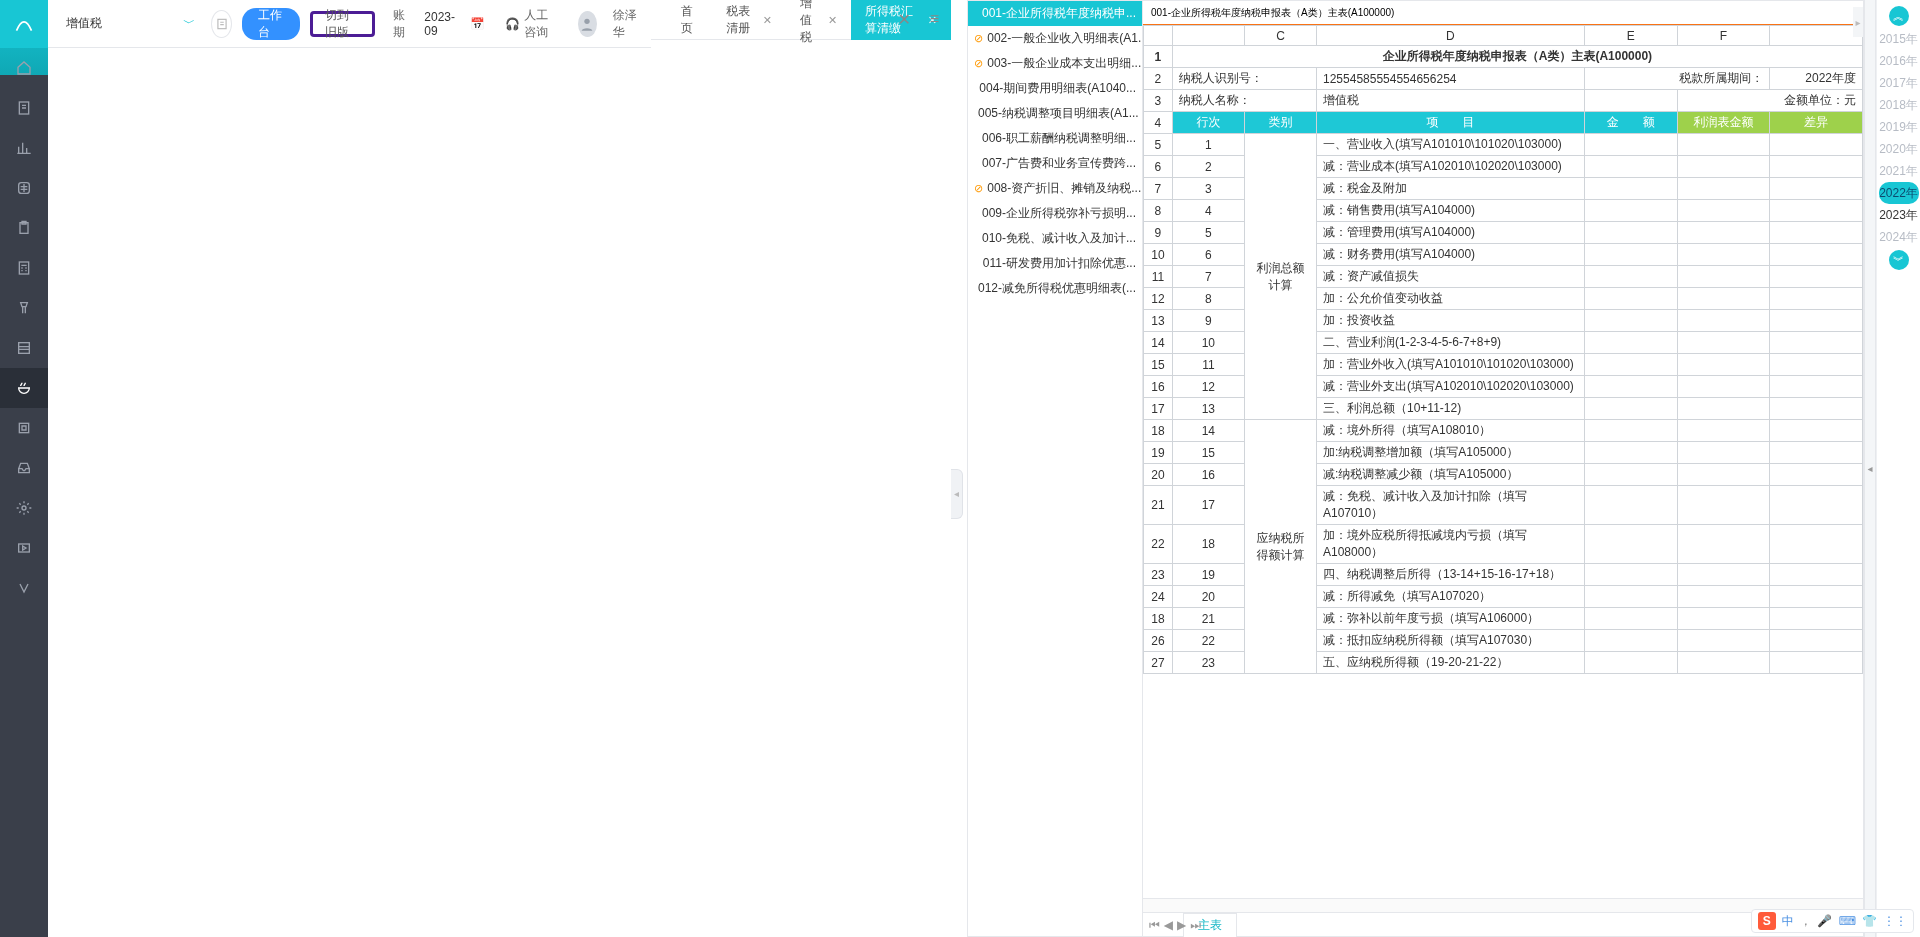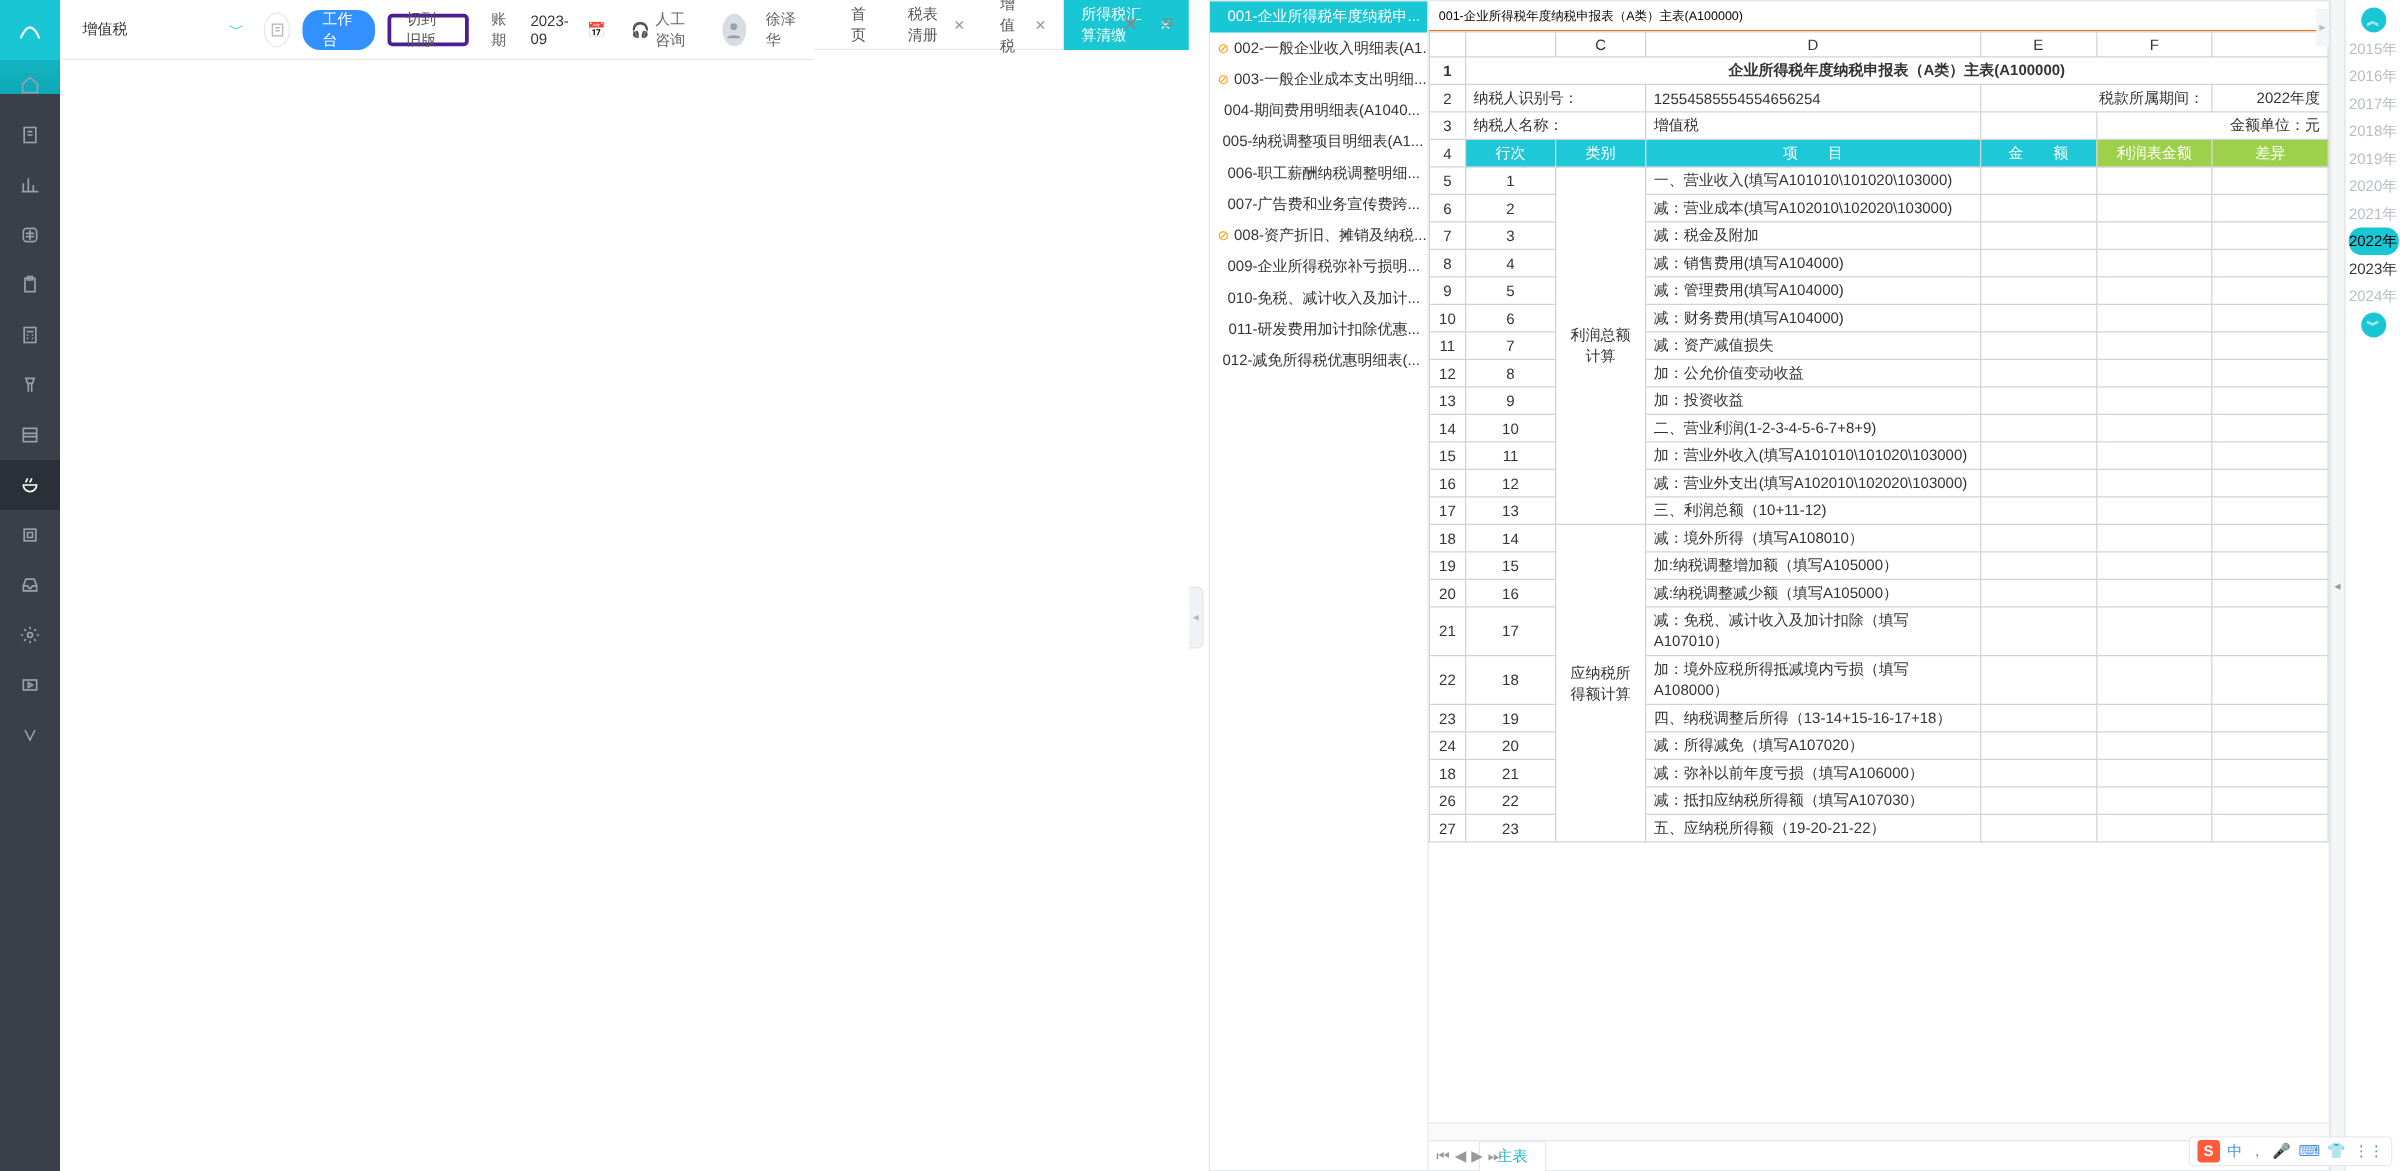--- a/index.html
+++ b/index.html
@@ -59,21 +59,21 @@
 .sheet-tabs .nav{position:absolute;left:6px;display:flex;gap:4px;color:#999}
 .stab{padding:0 14px;height:24px;display:flex;align-items:center;border:1px solid #e5e7eb;border-bottom:none;color:#18b8c6;background:#fff;cursor:pointer}
 .hscroll{height:14px;border-top:1px solid #e5e7eb;background:#fafafa}
 
 .collapse-h{width:12px;background:#f4f6f8;border-left:1px solid #e5e7eb;border-right:1px solid #e5e7eb;display:flex;align-items:center;justify-content:center;color:#999;cursor:pointer;font-size:10px}
 
 .year-rail{width:44px;background:#fff;border-left:1px solid #eef0f3;display:flex;flex-direction:column;align-items:center;padding-top:6px;gap:2px}
 .year-rail .circ{width:20px;height:20px;border-radius:50%;background:#18c6d4;color:#fff;display:flex;align-items:center;justify-content:center;font-size:11px;cursor:pointer}
 .yr{width:40px;height:22px;display:flex;align-items:center;justify-content:center;color:#b7bcc5;font-size:12px;cursor:pointer;border-radius:10px}
 .yr.cur{color:#333}
-.yr.sel{background:#18c6d4;color:#000000}
+.yr.sel{background:#18c6d4;color:#0c4a6e}
 
 .ime{position:fixed;right:6px;bottom:4px;display:flex;align-items:center;gap:6px;background:#fff;border:1px solid #e4e7ec;border-radius:4px;padding:2px 6px;color:#4a90e2;font-size:13px}
 .ime .s{width:18px;height:18px;background:#ff5b3a;color:#fff;border-radius:3px;display:flex;align-items:center;justify-content:center;font-weight:bold}
 
 .left-handle{position:absolute;left:0;top:50%;width:12px;height:50px;background:#f0f2f5;border:1px solid #e0e3e8;border-left:none;border-radius:0 6px 6px 0;display:flex;align-items:center;justify-content:center;color:#bbb;cursor:pointer;font-size:10px}
 .right-handle{position:absolute;right:0;top:6px;width:10px;height:30px;background:#f3f5f7;color:#bbb;display:flex;align-items:center;justify-content:center;font-size:10px;cursor:pointer}
 svg{display:block}
 </style>
 </head>
 <body>

